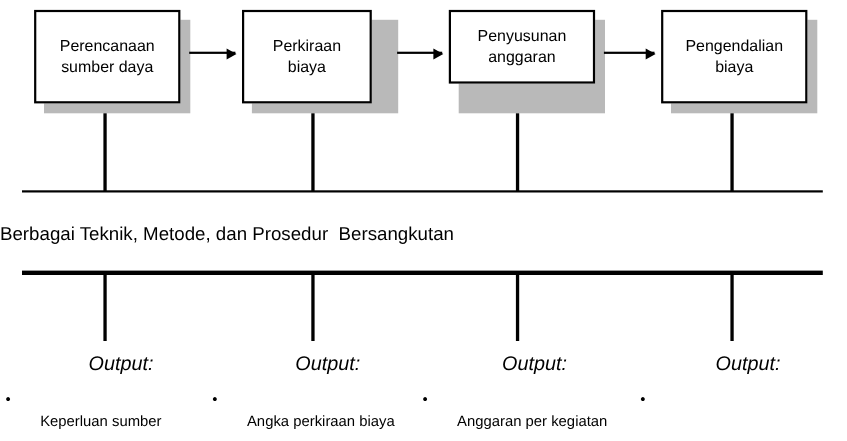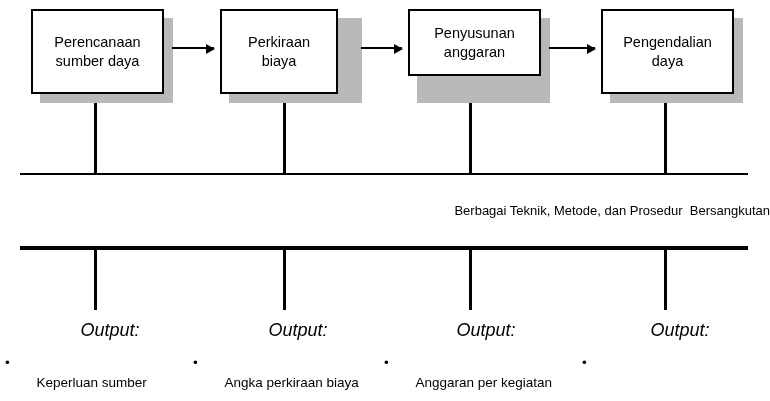--- a/index.html
+++ b/index.html
@@ -80,22 +80,22 @@
     z-index: 1;
   }
   .rail-top { height: 2px; }
   .rail-bottom { height: 4px; }
 
   
   .caption {
     position: absolute;
     left: 0;
     width: 770px;
-    text-align: right;
-    font-size: 13px;
+    text-align: left;
+    font-size: 17px;
     white-space: pre;
     color: #000000;
   }
 
   
   .out-col {
     position: absolute;
     box-sizing: border-box;
   }
   .out-title {
@@ -144,21 +144,21 @@
 
   <div class="proc-shadow" style="left:417px; top:18px; width:133px; height:85px;"></div>
   <div class="proc-box" style="left:408px; top:9px; width:133px; height:67px;">
     <span class="proc-label">Penyusunan
 anggaran</span>
   </div>
 
   <div class="proc-shadow" style="left:610px; top:18px; width:133px; height:85px;"></div>
   <div class="proc-box" style="left:601px; top:9px; width:133px; height:85px;">
     <span class="proc-label">Pengendalian
-daya</span>
+biaya</span>
   </div>
 
   <div class="arrow" style="left:172px; top:47px; width:42px;"></div>
   <div class="arrow" style="left:361px; top:47px; width:41px;"></div>
   <div class="arrow" style="left:549px; top:47px; width:46px;"></div>
 
   <div class="vline" style="left:94px; top:103px; height:71px;"></div>
   <div class="vline" style="left:283px; top:103px; height:71px;"></div>
   <div class="vline" style="left:469px; top:103px; height:71px;"></div>
   <div class="vline" style="left:664px; top:103px; height:71px;"></div>

